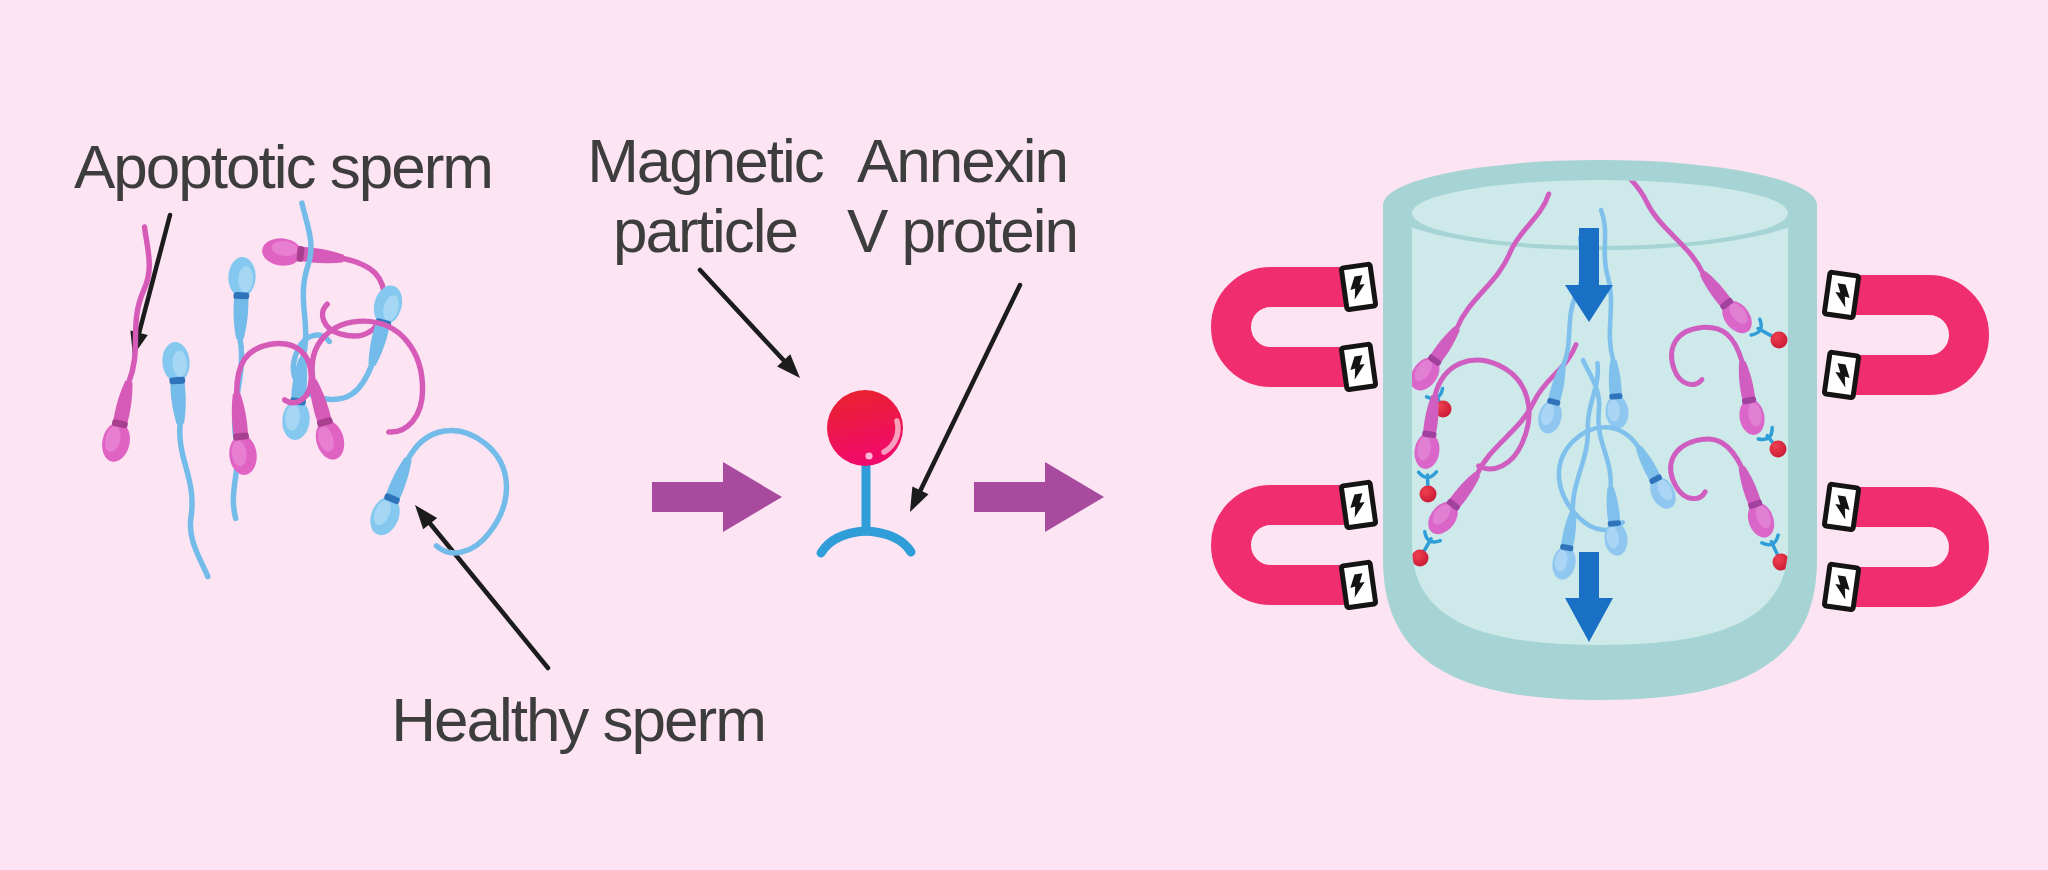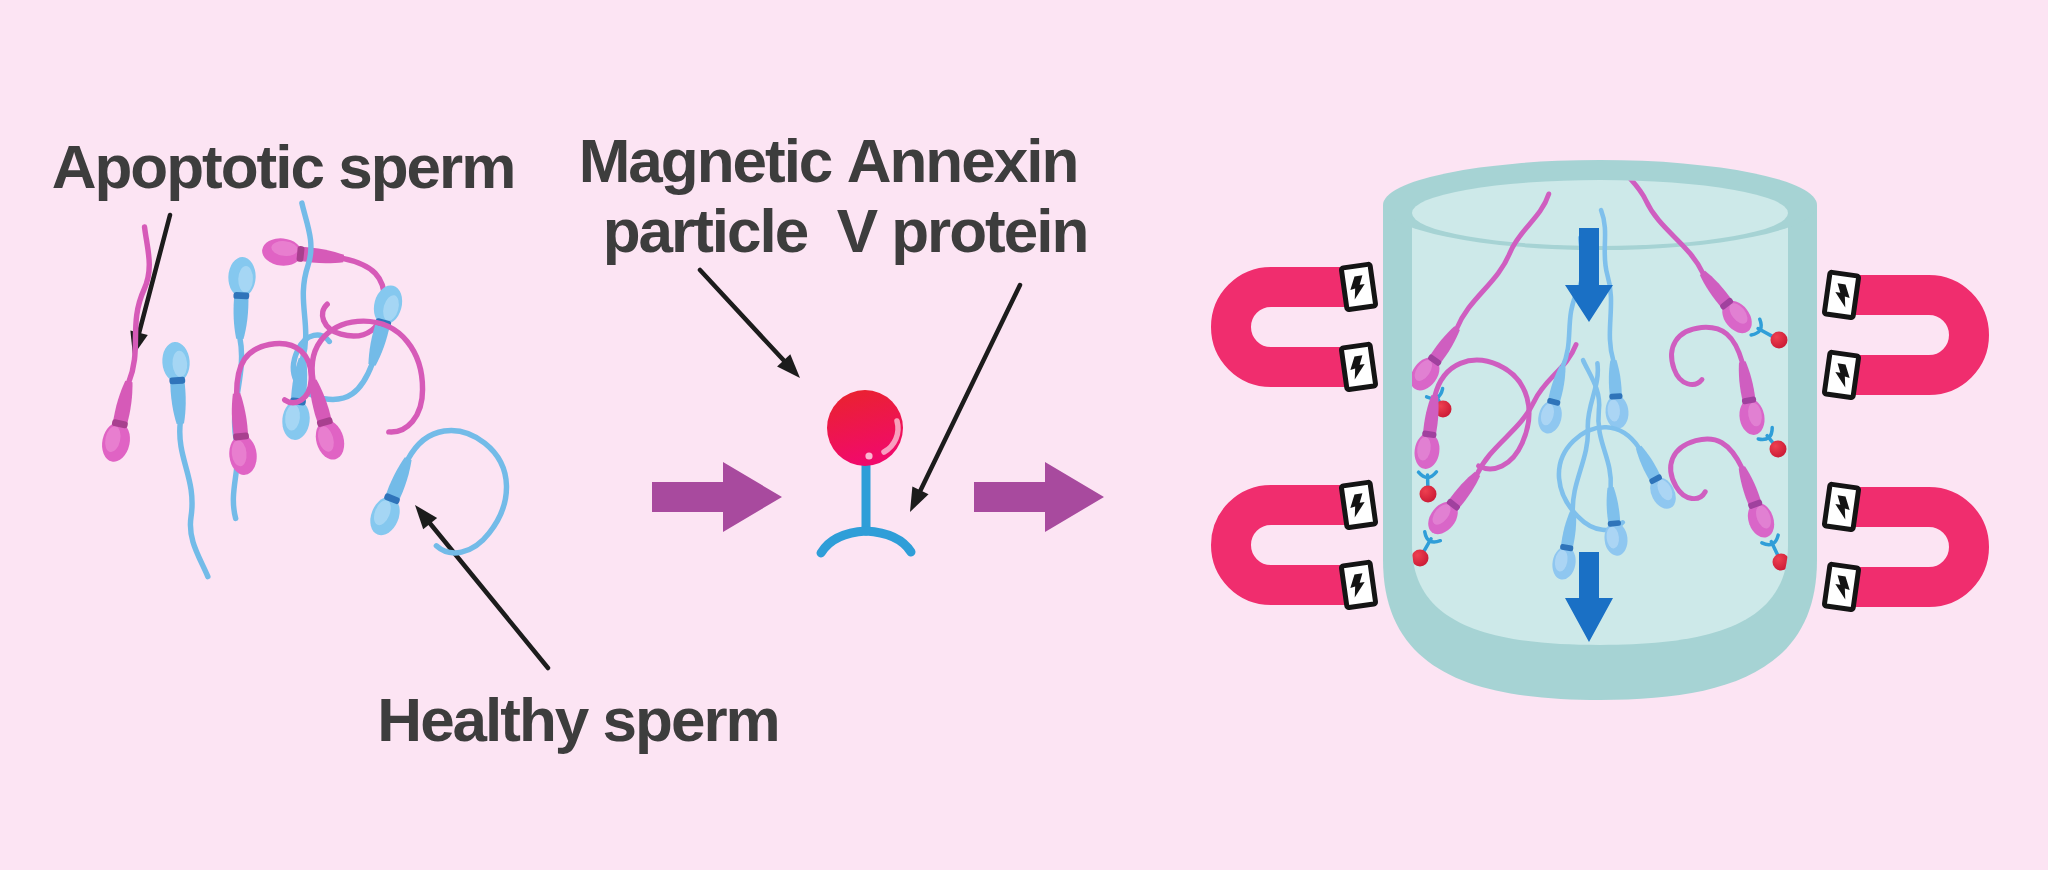--- a/index.html
+++ b/index.html
@@ -1,17 +1,17 @@
 <!DOCTYPE html>
 <html style="--bg: #fce4f3; --text: #3d3d3d; --arrow-black: #1c1c1c; --purple: #a84a9e; --magnet: #f02d6e; --wall: #a6d3d4; --liquid: #cde9e9; --flow: #1a70c5; --annexin: #2f9ed8; --particle-top: #e9242b; --particle-bottom: #f10a6a; --bead-light: #ee4050; --bead-dark: #c3112f;"><head>
 <meta charset="utf-8">
 <style>
   html,body{margin:0;padding:0;background:var(--bg,#fce4f3);overflow:hidden;}
   .stage{position:relative;width:2016px;height:870px;background:var(--bg,#fce4f3);
-         font-family:"Liberation Sans", "DejaVu Sans", sans-serif;font-weight:bold;}
+         font-family:"Liberation Sans", "DejaVu Sans", sans-serif;}
   svg{display:block;}
   .lbl{fill:var(--text,#3d3d3d);font-family:"Liberation Sans","DejaVu Sans",sans-serif;
        font-size:62px;letter-spacing:-2px;text-anchor:middle;}
   .blackline{stroke:var(--arrow-black,#1c1c1c);stroke-width:4.5;stroke-linecap:round;}
   .blackfill{fill:var(--arrow-black,#1c1c1c);}
   .purplefill{fill:var(--purple,#a84a9e);}
   .flowfill{fill:var(--flow,#1a70c5);}
   .magnetstroke{stroke:var(--magnet,#f02d6e);}
   .wallfill{fill:var(--wall,#a6d3d4);}
   .liquidfill{fill:var(--liquid,#cde9e9);}

